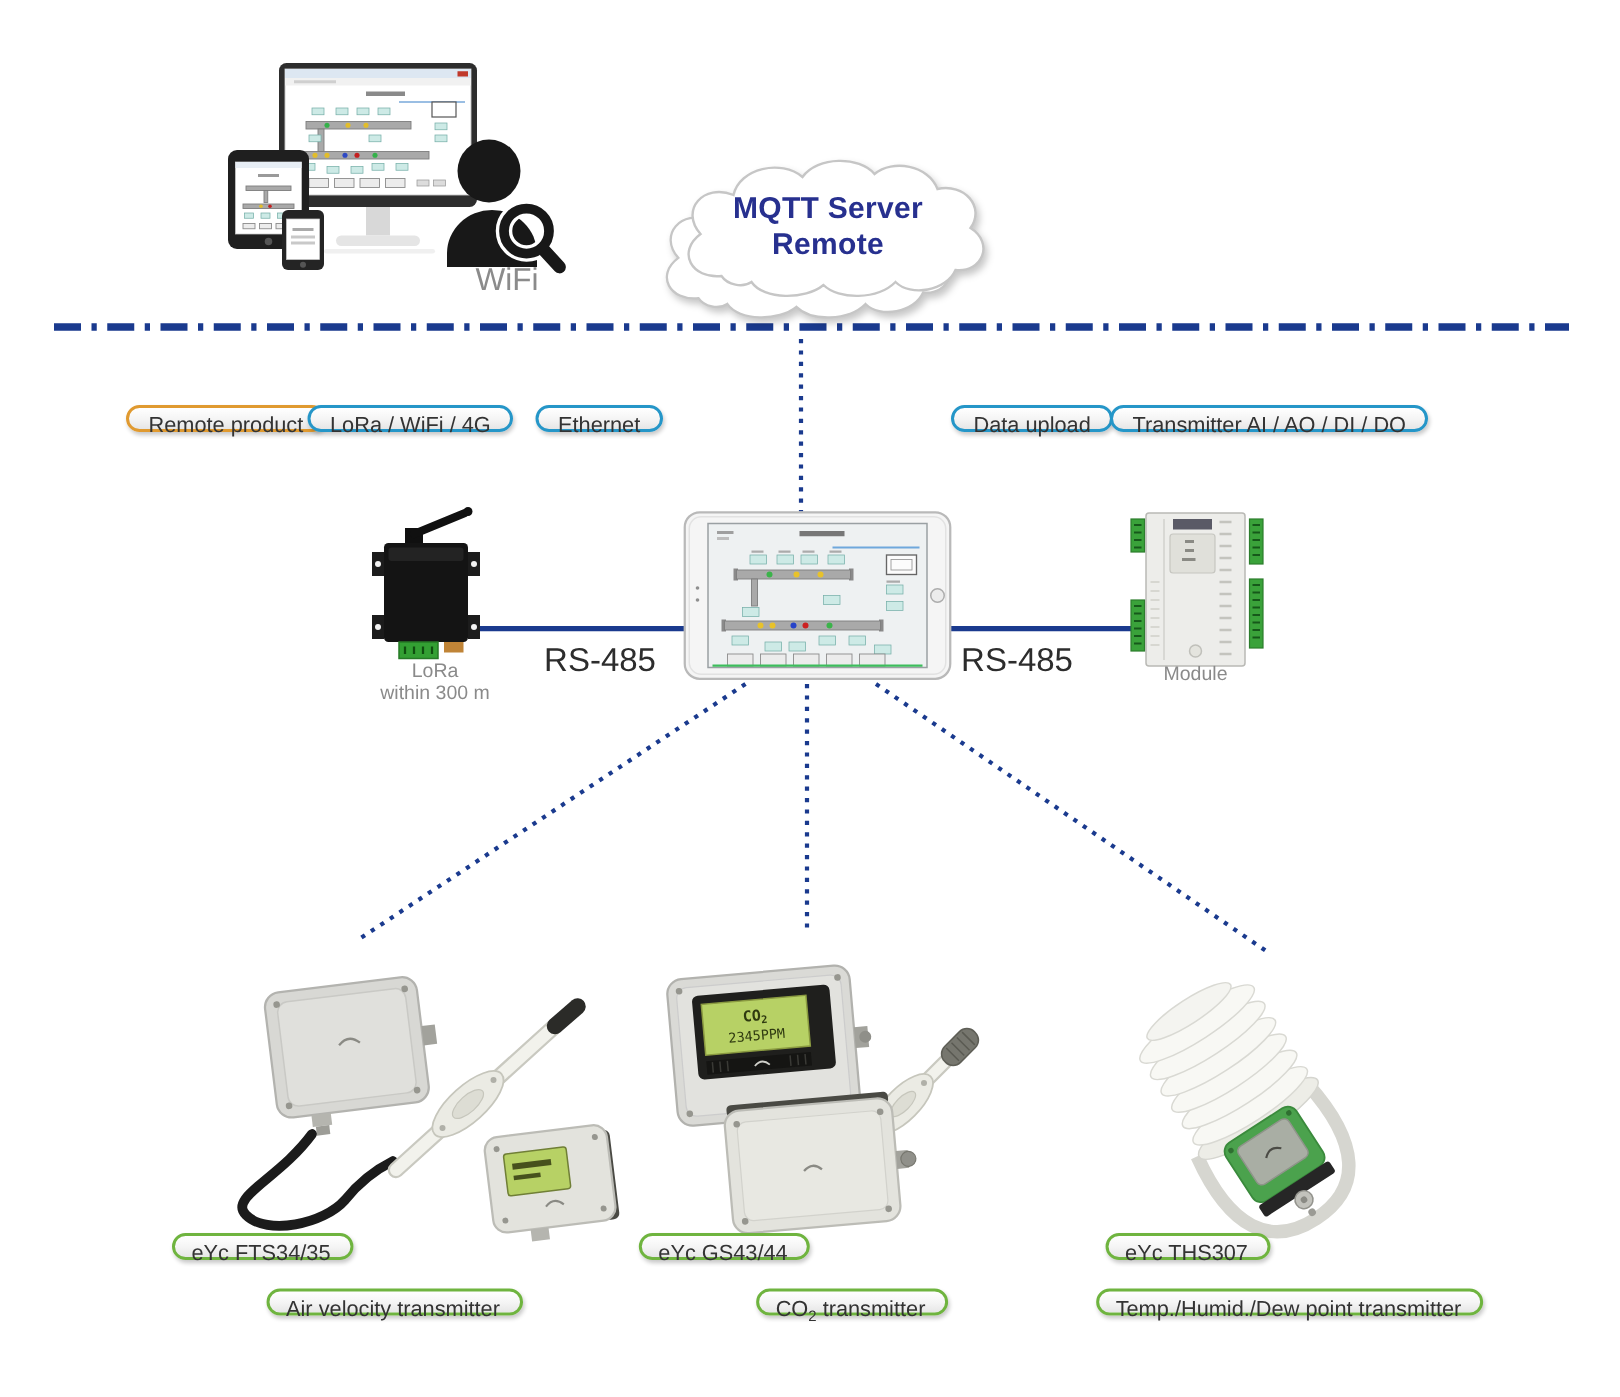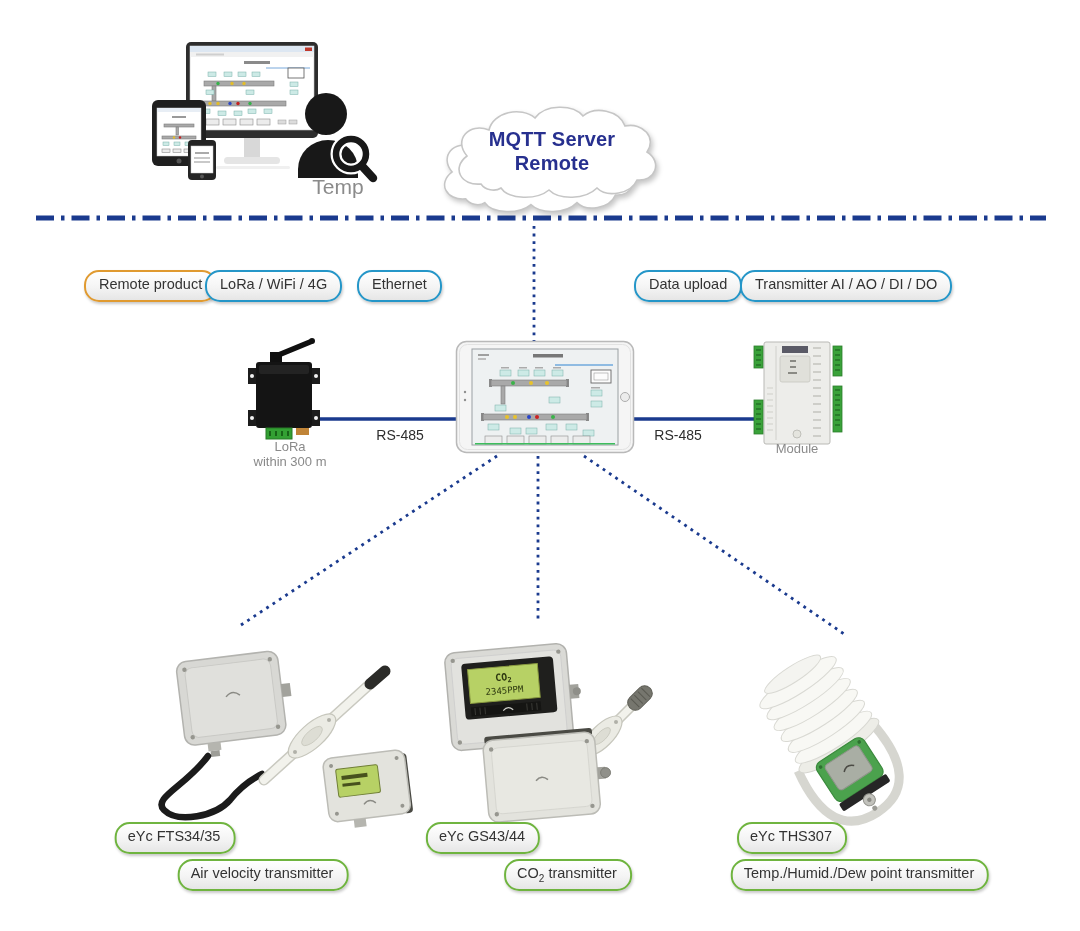--- a/index.html
+++ b/index.html
@@ -6,38 +6,38 @@
   .stage{position:relative;width:1080px;height:931px;background:#fff;overflow:hidden;
          font-family:"Liberation Sans","DejaVu Sans",sans-serif;}
   svg{display:block;}
   .abs{position:absolute;}
   
   .ln{stroke:var(--navy,#1a3a8e);fill:none;}
   .ln.dashdot{stroke-width:5;stroke-dasharray:18 7 3.5 7;}
   .ln.dots{stroke-width:2.8;stroke-dasharray:2.8 4.8;}
   .ln.solid{stroke-width:3.5;}
   
-  .badge{position:absolute;box-sizing:border-box;height:32px;line-height:24px;padding:0 13px;
+  .badge{position:absolute;box-sizing:border-box;height:18px;line-height:24px;padding:0 13px;
          border-radius:15px;font-size:14.5px;color:var(--badge_text,#333);
          background:linear-gradient(180deg,#ffffff 0%,#f4f4f4 55%,#e6e6e6 100%);
          box-shadow:1px 2px 3px rgba(0,0,0,.22);white-space:nowrap;text-align:center;}
   .badge.orange{border:2px solid var(--orange,#e09a30);}
   .badge.blue{border:2px solid var(--blue,#2596c8);}
   .badge.green{border:2px solid var(--green,#6fb43f);}
   .badge.center{transform:translateX(-50%);padding-left:11px;}
   .sub{font-size:10px;vertical-align:sub;}
   
   .cloud-label{position:absolute;left:552px;top:127px;transform:translateX(-50%);
     text-align:center;font-size:20px;font-weight:bold;line-height:24px;
     color:var(--cloud_text,#27308f);letter-spacing:.2px;white-space:nowrap;}
   .user-label{position:absolute;left:338px;top:175px;transform:translateX(-50%);
     font-size:21px;color:#8b8b8b;}
   .caption{position:absolute;transform:translateX(-50%);color:var(--caption,#8a8a8a);
     font-size:13px;line-height:15px;text-align:center;white-space:nowrap;}
-  .rs485{position:absolute;transform:translateX(-50%);font-size:14px;color:#2d2d2d;white-space:nowrap;}
+  .rs485{position:absolute;transform:translateX(-50%);font-size:22px;color:#2d2d2d;white-space:nowrap;}
   
   .cloud-shape{fill:#fff;stroke:#c6c6c6;stroke-width:1.6;}
   .cloud-svg{filter:drop-shadow(2px 3px 2.5px rgba(0,0,0,.22));}
   .teal{fill:#cdeae6;stroke:#77b0a9;stroke-width:.5;}
   .pipe{fill:#a9a9a9;stroke:#7d7d7d;stroke-width:.6;}
   .btn{fill:#ececec;stroke:#8c8c8c;stroke-width:.6;}
   .screw{fill:#96968f;}
   .lcd-text{font-family:"DejaVu Sans Mono",monospace;fill:#2f3a10;}
   .ov{overflow:visible;}
 </style>
@@ -136,21 +136,21 @@
       <circle cx="178" cy="86" r="21" fill="#181818"></circle>
       <path d="M150 150 v-9 a30 29 0 0 1 60 0 v9 z" fill="#181818"></path>
       <g>
         <circle cx="203" cy="126" r="15" fill="none" stroke="#ffffff" stroke-width="11"></circle>
         <line x1="214" y1="138" x2="226" y2="151" stroke="#ffffff" stroke-width="13" stroke-linecap="round"></line>
         <circle cx="203" cy="126" r="15" fill="none" stroke="#181818" stroke-width="6.5"></circle>
         <line x1="214" y1="138" x2="225" y2="150" stroke="#181818" stroke-width="8.5" stroke-linecap="round"></line>
       </g>
     </g>
   </svg>
-  <div class="user-label">Temp</div>
+  <div class="user-label">WiFi</div>
 
   <svg class="abs cloud-svg" style="left:425px;top:100px;" width="250" height="118" viewBox="0 0 250 118">
     <g transform="translate(8,22) scale(0.96)">
       <path class="cloud-shape" d="M34 80 C14 82,4 64,20 52 C6 36,22 18,42 26 C46 8,74 2,88 14 C98 0,126 0,136 12 C148 2,172 6,178 22 C196 18,210 34,200 48 C216 58,208 78,190 76 C184 90,160 94,150 84 C138 96,112 96,102 86 C90 96,62 96,54 84 C48 88,38 86,34 80 Z"></path>
     </g>
     <g transform="translate(22,4)">
       <path class="cloud-shape" d="M34 80 C14 82,4 64,20 52 C6 36,22 18,42 26 C46 8,74 2,88 14 C98 0,126 0,136 12 C148 2,172 6,178 22 C196 18,210 34,200 48 C216 58,208 78,190 76 C184 90,160 94,150 84 C138 96,112 96,102 86 C90 96,62 96,54 84 C48 88,38 86,34 80 Z"></path>
     </g>
   </svg>
   <div class="cloud-label">

